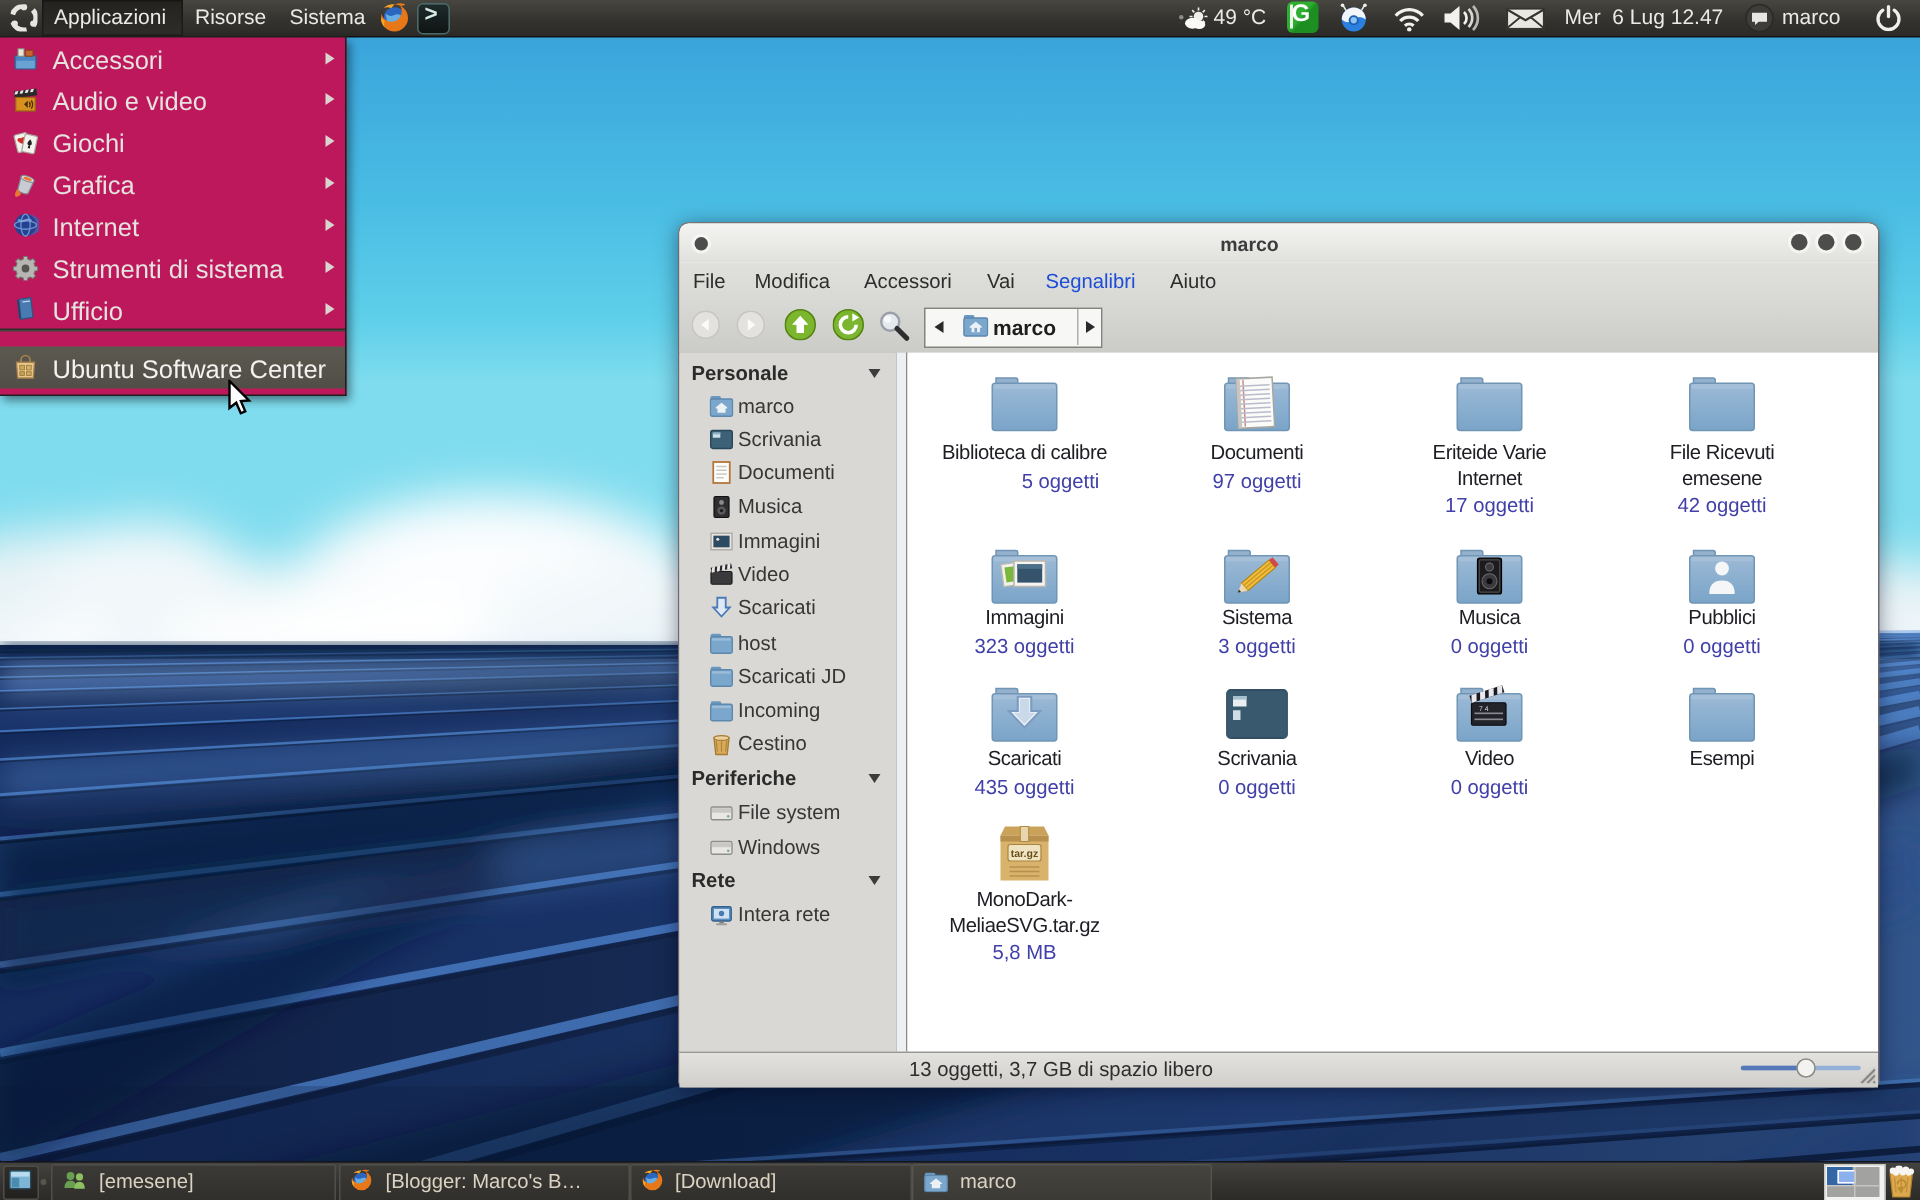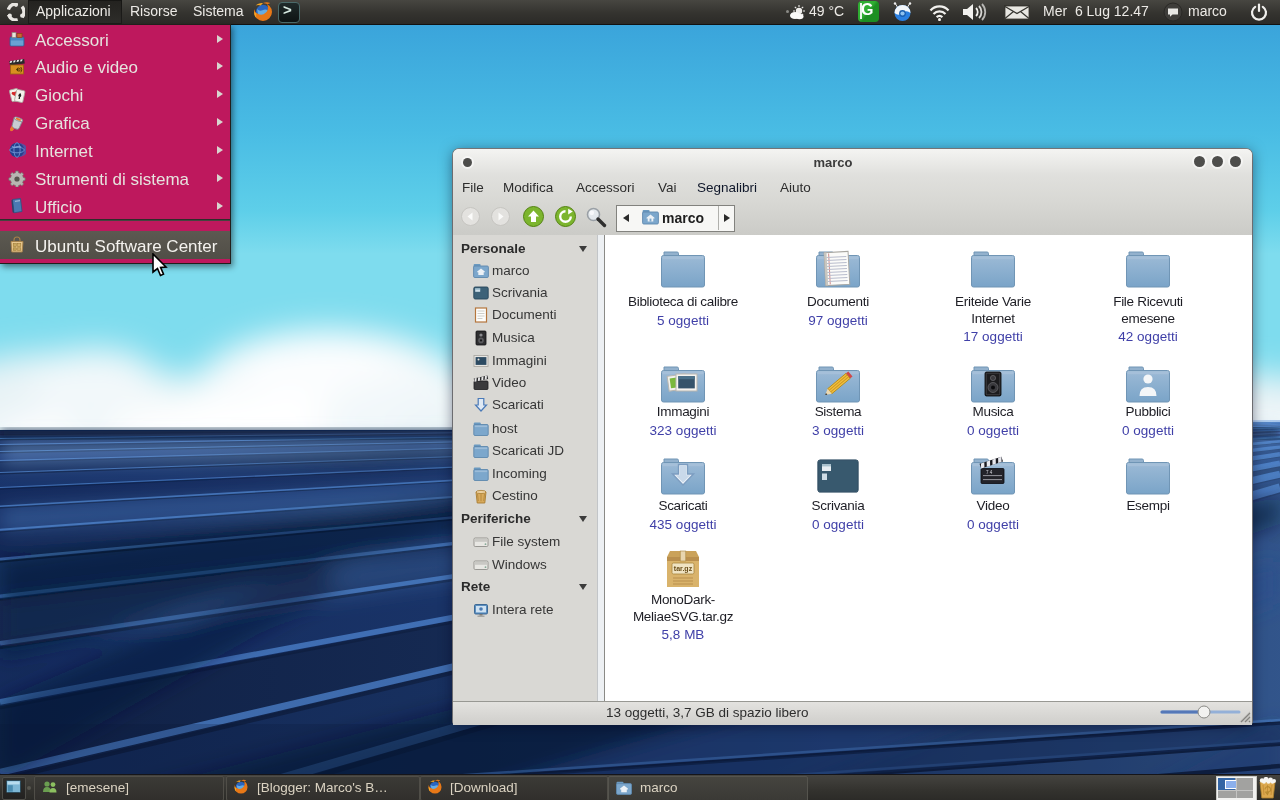--- a/index.html
+++ b/index.html
@@ -284,21 +284,21 @@
   <div class="abs" style="left:10px;top:9px;width:9px;height:9px;border-radius:50%;background:#4d4d4b;box-shadow:0 0 0 2px rgba(255,255,255,.55);"></div>
   <div class="abs" style="left:300px;top:6px;width:160px;text-align:center;font-weight:bold;font-size:13px;color:#3c3c3c;">marco</div>
   <div class="abs" style="left:740.5px;top:7px;width:11px;height:11px;border-radius:50%;background:#4d4d4b;box-shadow:0 0 0 2px rgba(255,255,255,.5);"></div>
   <div class="abs" style="left:759.0px;top:7px;width:11px;height:11px;border-radius:50%;background:#4d4d4b;box-shadow:0 0 0 2px rgba(255,255,255,.5);"></div>
   <div class="abs" style="left:777.0px;top:7px;width:11px;height:11px;border-radius:50%;background:#4d4d4b;box-shadow:0 0 0 2px rgba(255,255,255,.5);"></div>
   <div class="abs" style="left:0;top:26px;width:799px;height:29px;background:linear-gradient(#e0e0dd,#d7d7d3);"></div>
   <div class="abs" style="left:9px;top:31px;font-size:13.5px;color:#2d2d2d;">File</div>
   <div class="abs" style="left:50px;top:31px;font-size:13.5px;color:#2d2d2d;">Modifica</div>
   <div class="abs" style="left:123px;top:31px;font-size:13.5px;color:#2d2d2d;">Accessori</div>
   <div class="abs" style="left:205px;top:31px;font-size:13.5px;color:#2d2d2d;">Vai</div>
-  <div class="abs" style="left:244px;top:31px;font-size:13.5px;color:#0f172a;">Segnalibri</div>
+  <div class="abs" style="left:244px;top:31px;font-size:13.5px;color:#1d4ed8;">Segnalibri</div>
   <div class="abs" style="left:327px;top:31px;font-size:13.5px;color:#2d2d2d;">Aiuto</div>
   <div class="abs" style="left:0;top:55px;width:799px;height:31px;background:linear-gradient(#d7d7d3,#cbcbc7);border-bottom:1px solid #94948f;"></div>
   <svg class="abs" style="left:8px;top:58px" width="19" height="19" viewBox="0 0 19 19">
         <circle cx="9.5" cy="9.5" r="9" fill="#e3e2df" stroke="#c6c5c1" stroke-width="1"></circle>
         <polygon points="11.5,5.5 6.5,9.5 11.5,13.5" fill="#fbfbfa"></polygon>
       </svg>
   <svg class="abs" style="left:38px;top:58px" width="19" height="19" viewBox="0 0 19 19">
         <circle cx="9.5" cy="9.5" r="9" fill="#e3e2df" stroke="#c6c5c1" stroke-width="1"></circle>
         <polygon points="7.5,5.5 12.5,9.5 7.5,13.5" fill="#fbfbfa"></polygon>
       </svg>
@@ -442,21 +442,21 @@
             <linearGradient id="fg" x1="0" y1="0" x2="0" y2="1">
               <stop offset="0" stop-color="#9cbad6"></stop>
               <stop offset="1" stop-color="#7aa4c8"></stop>
             </linearGradient>
           </defs>
           <path d="M4 3 h13 a1.5 1.5 0 0 1 1.5 1.5 V8 H4 Z" fill="#93b1cd" stroke="#7095b5" stroke-width="1"></path>
           <rect x="1.5" y="6.5" width="43" height="31.5" rx="2" fill="url(#fg)" stroke="#7095b5" stroke-width="1"></rect>
           <path d="M2.5 7.2 h41 v3 h-41Z" fill="#aac2da" opacity="0.7"></path>
         </svg>
 <div class="abs" style="left:153px;top:145px;width:154px;text-align:center;font-size:13.5px;color:#1d1d24;letter-spacing:-0.3px;">Biblioteca di calibre</div>
-<div class="abs" style="left:153px;top:164px;width:154px;text-align:center;font-size:13.5px;color:#4040a8;">5 oggetti</div>
+<div class="abs" style="left:153px;top:164px;width:154px;text-align:center;font-size:13.5px;color:#4040a8;padding-left:24px;">5 oggetti</div>
 <svg class="abs" style="left:362px;top:100px" width="46" height="40" viewBox="0 0 46 40">
           <defs>
             <linearGradient id="fg" x1="0" y1="0" x2="0" y2="1">
               <stop offset="0" stop-color="#9cbad6"></stop>
               <stop offset="1" stop-color="#7aa4c8"></stop>
             </linearGradient>
           </defs>
           <path d="M4 3 h13 a1.5 1.5 0 0 1 1.5 1.5 V8 H4 Z" fill="#93b1cd" stroke="#7095b5" stroke-width="1"></path>
           <rect x="1.5" y="6.5" width="43" height="31.5" rx="2" fill="url(#fg)" stroke="#7095b5" stroke-width="1"></rect>
           <path d="M2.5 7.2 h41 v3 h-41Z" fill="#aac2da" opacity="0.7"></path>

